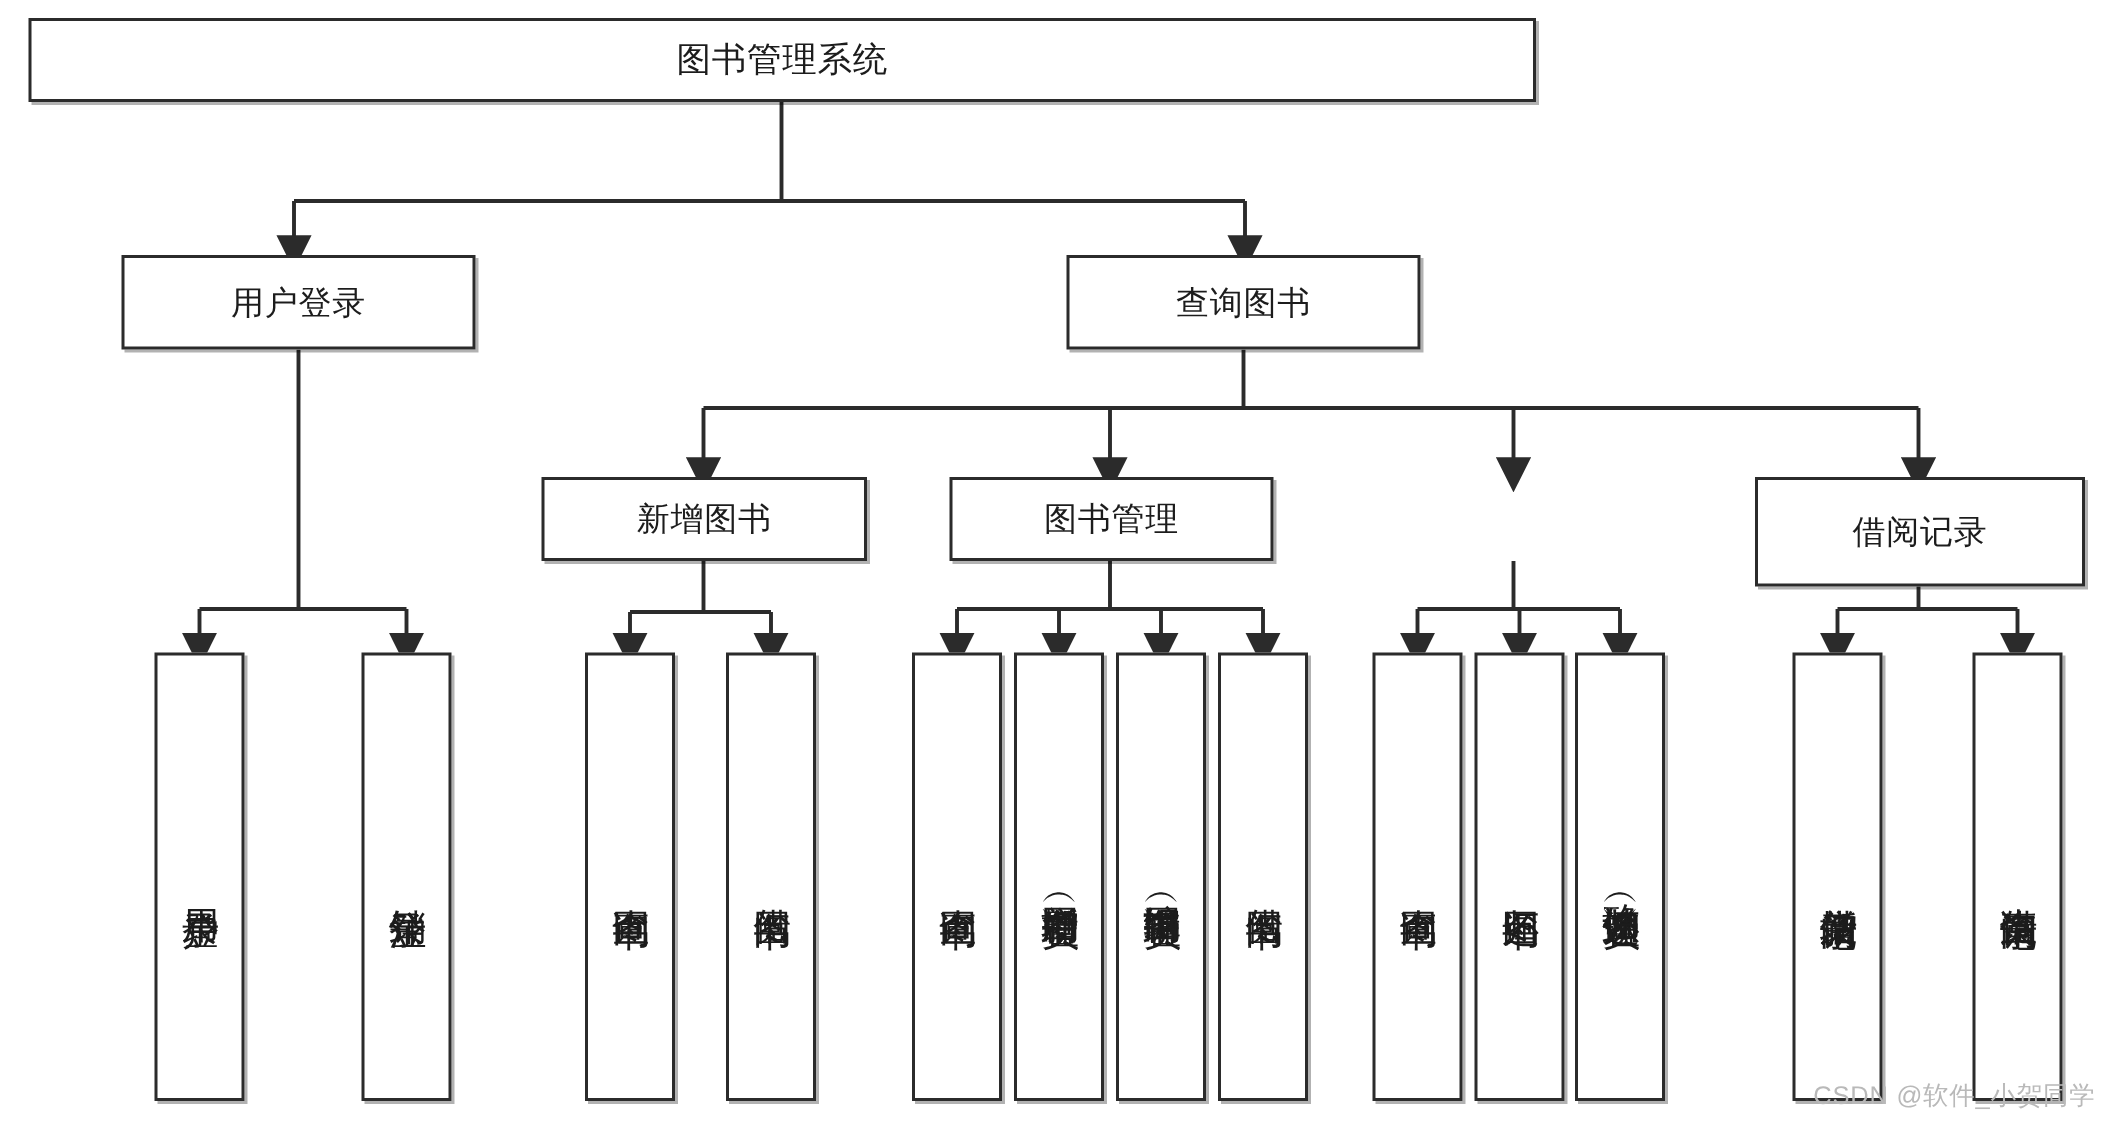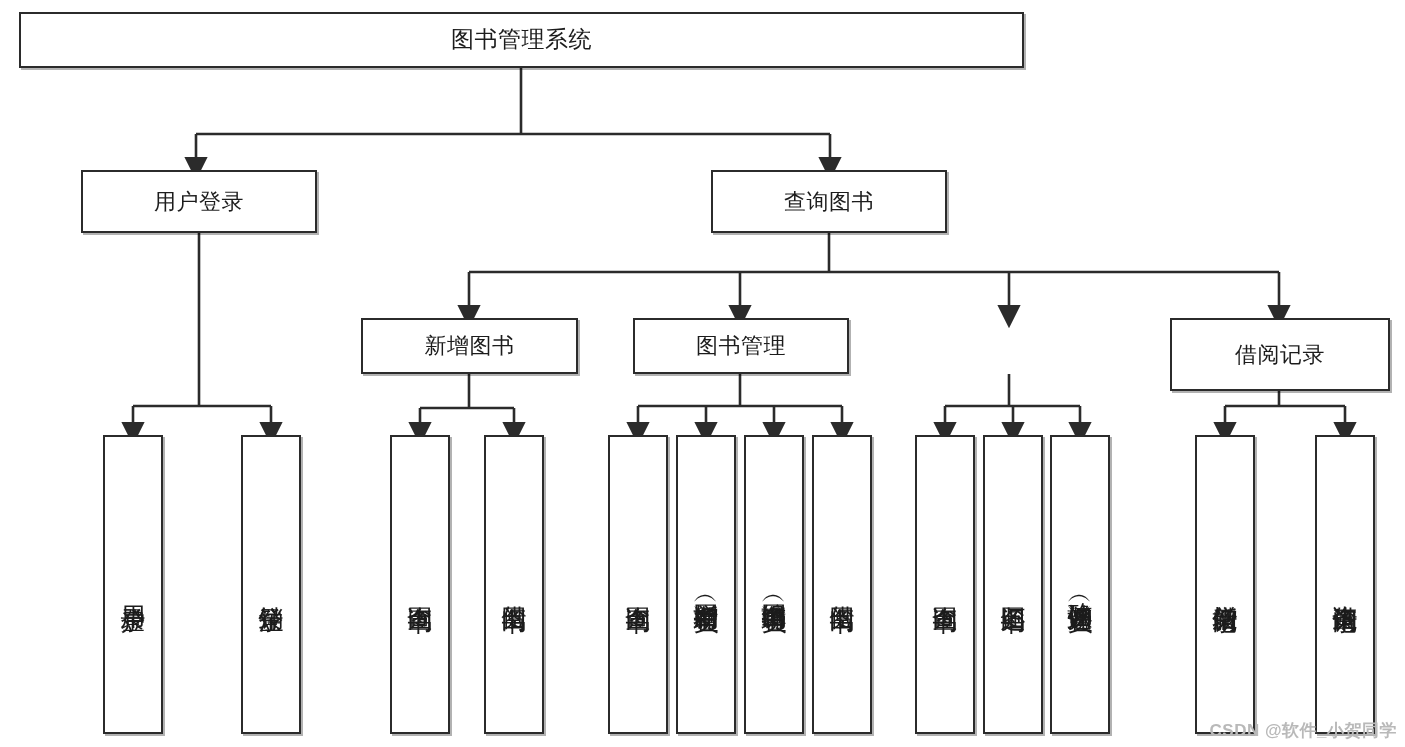--- a/index.html
+++ b/index.html
@@ -71,21 +71,20 @@
 
   #watermark {
     position: absolute;
     right: 8px;
     bottom: 5px;
     font-size: 17px;
     color: #b9b9b9;
     letter-spacing: 0.5px;
     white-space: nowrap;
     pointer-events: none;
-    font-weight: bold;
   }
 </style>
 </head>
 <body>
 
 <div id="canvas">
 
   <svg id="edges" viewBox="0 0 1405 747" xmlns="http://www.w3.org/2000/svg">
     <defs>
       <marker id="arrow" markerWidth="9" markerHeight="9" refX="1.2" refY="4.5" orient="auto" markerUnits="strokeWidth">

